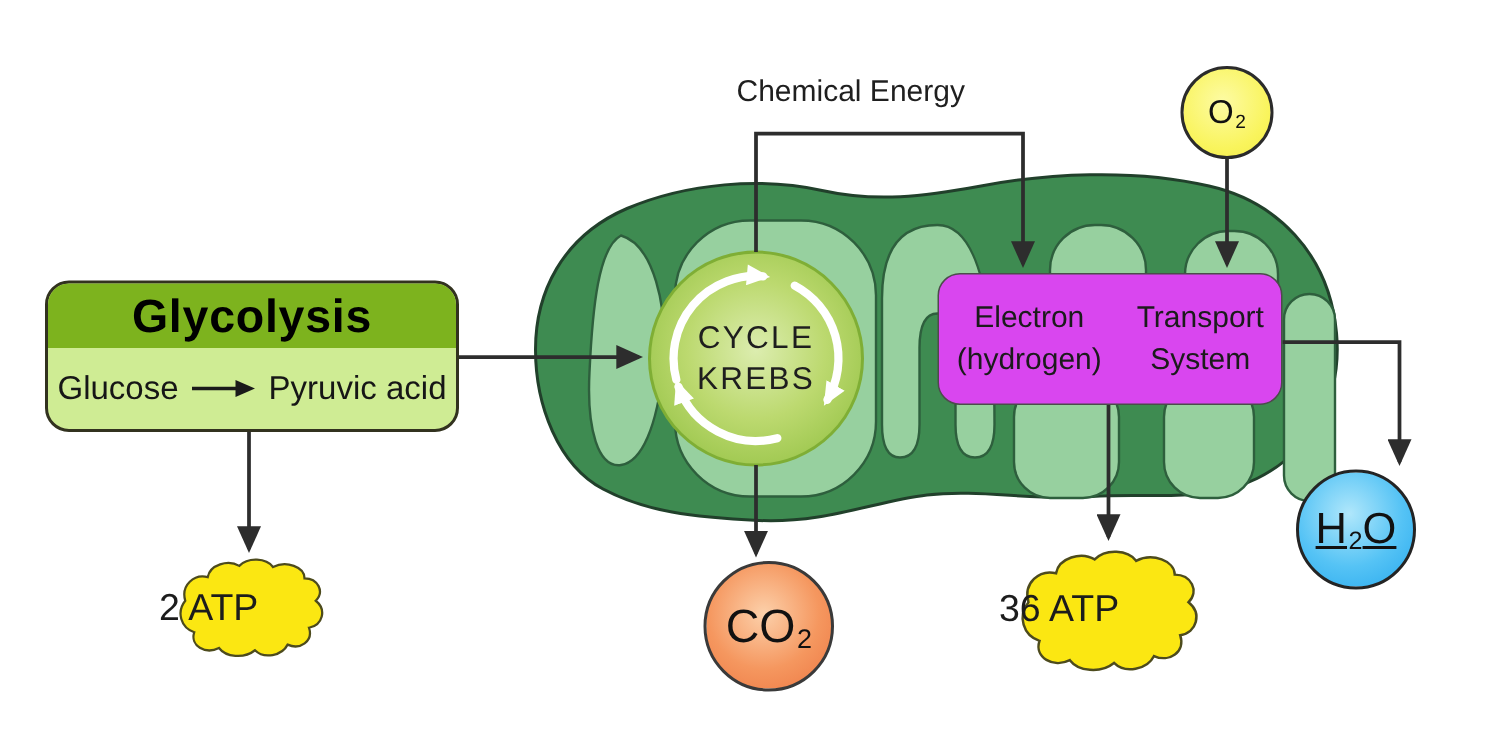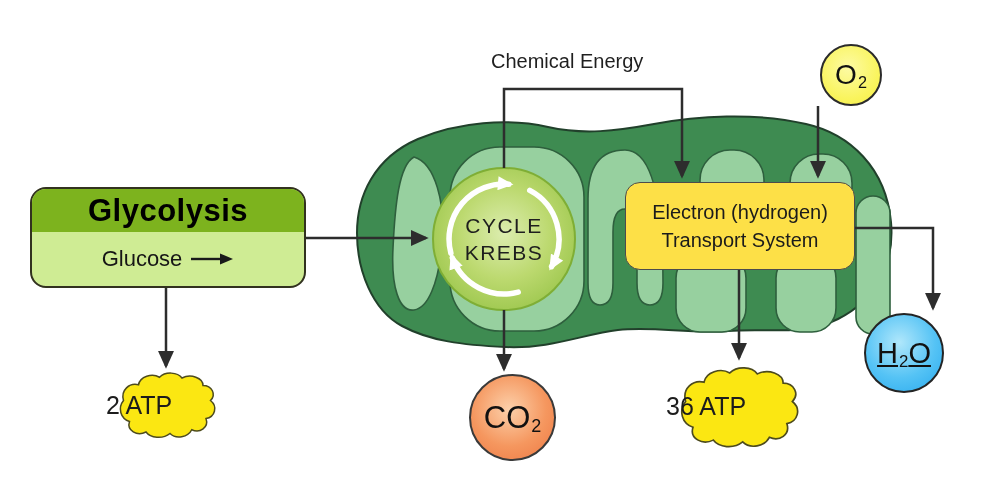--- a/index.html
+++ b/index.html
@@ -23,29 +23,29 @@
   .chem-label{position:absolute;left:491px;top:50px;width:200px;text-align:left;
     font-size:20px;color:#1f1f1f;}
 
   
   .krebs-label{position:absolute;left:434px;top:212px;width:140px;text-align:center;
     font-size:21px;line-height:27px;letter-spacing:1.5px;color:#1e1e1e;}
   .krebs-label span{display:block;}
 
   
   .ets-box{position:absolute;left:625px;top:182px;width:230px;height:88px;box-sizing:border-box;
-    background:#fde047;border:1.5px solid #4c4c4c;border-radius:15px;
-    display:flex;flex-direction:column;align-items:center;justify-content:center;
+    background:#d946ef;border:1.5px solid #4c4c4c;border-radius:15px;
+    display:flex;flex-direction:row;align-items:center;justify-content:center;
     font-size:20px;line-height:28px;text-align:center;color:#1b1b1b;}
   .ets-box span{display:block;}
 
   
   .molecule{position:absolute;border-radius:50%;display:flex;align-items:center;justify-content:center;
     color:#111;box-sizing:border-box;}
-  .mol-o2{left:820px;top:44px;width:62px;height:62px;font-size:28px;
+  .mol-o2{left:787px;top:44px;width:62px;height:62px;font-size:22px;
     background:radial-gradient(circle at 45% 38%, #fdfba4 0%, #f9f45c 65%, #f3ec48 100%);
     border:2px solid #2b2b2b;}
   .mol-co2{left:469px;top:374px;width:87px;height:87px;font-size:31px;
     background:radial-gradient(circle at 46% 40%, #fcd0aa 0%, #f5975f 55%, #ed7742 100%);
     border:2px solid #3a3a3a;}
   .mol-h2o{left:864px;top:313px;width:80px;height:80px;font-size:29px;
     background:radial-gradient(circle at 44% 36%, #b0e7fb 0%, #55c3f5 55%, #28a9ee 100%);
     border:2px solid #242424;text-decoration:underline;}
   .sub{font-size:.58em;line-height:1;position:relative;top:.24em;margin-left:1px;}
 
@@ -118,20 +118,21 @@
   </svg>
 
   <div class="glyc-box">
     <div class="glyc-header">Glycolysis</div>
     <div class="glyc-reaction">
       <span>Glucose</span>
       <svg class="rxn-arrow" width="44" height="14" viewBox="0 0 44 14">
         <line x1="1" y1="7" x2="32" y2="7" stroke="#1a1a1a" stroke-width="2.4"></line>
         <path d="M30,1.4 L43,7 L30,12.6 Z" fill="#1a1a1a"></path>
       </svg>
+      <span>Pyruvic acid</span>
     </div>
   </div>
 
   <div class="chem-label">Chemical Energy</div>
 
   <div class="krebs-label">
     <span>CYCLE</span>
     <span>KREBS</span>
   </div>
 

